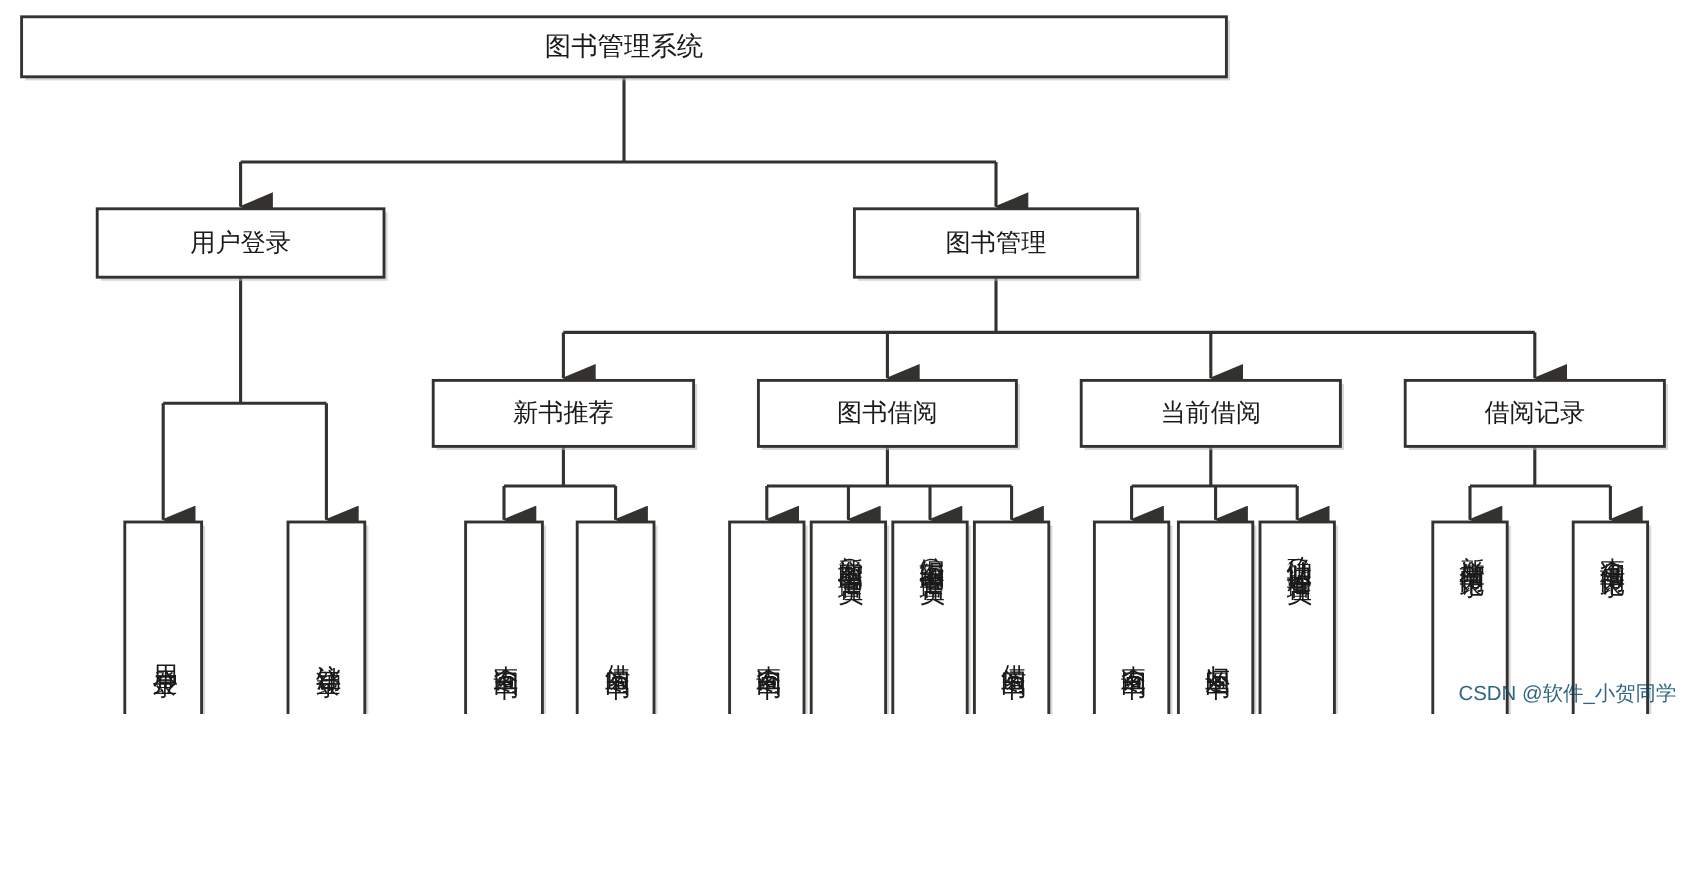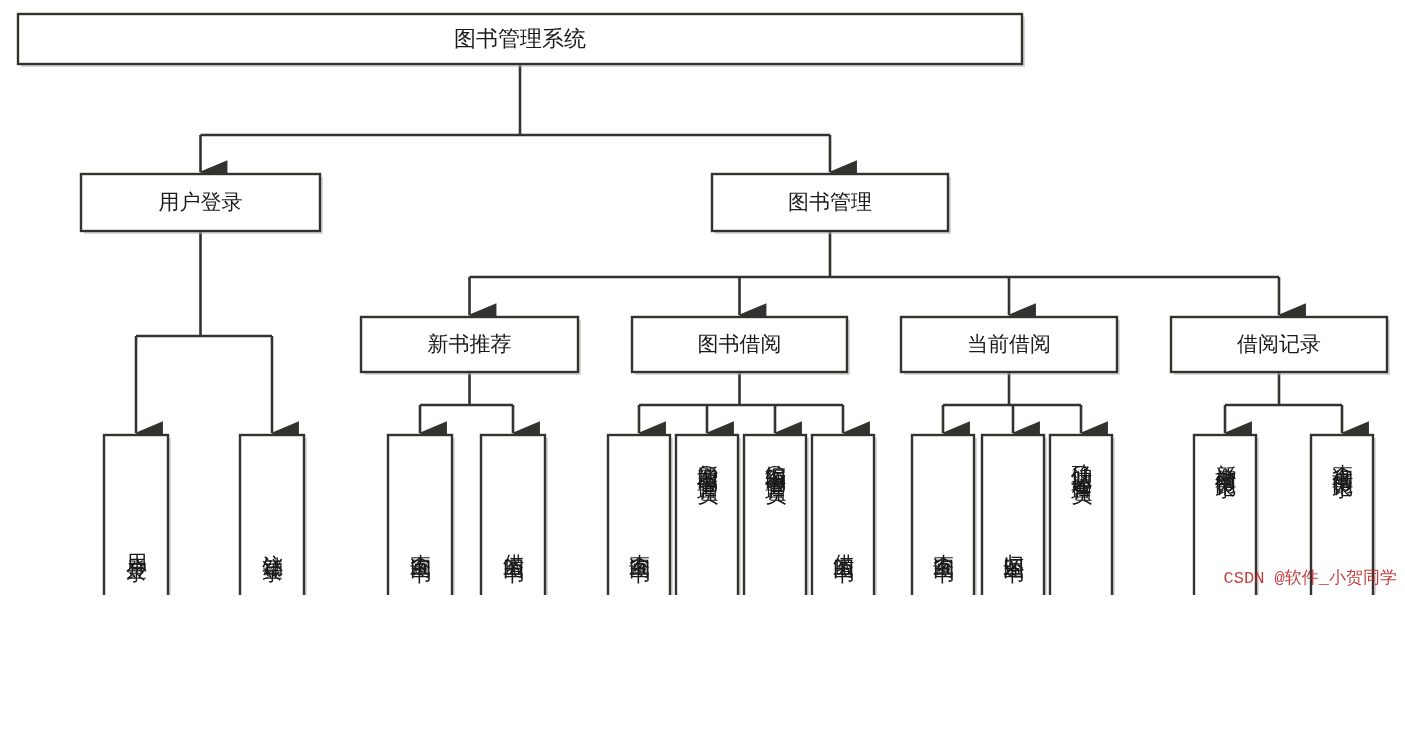--- a/index.html
+++ b/index.html
@@ -66,23 +66,23 @@
     letter-spacing: 3px;
     color: #1a1a1a;
     text-align: start;
     white-space: nowrap;
     pointer-events: none;
   }
   .watermark {
     position: absolute;
     right: 8px;
     bottom: 6px;
-    font-family: Liberation Mono, monospace;
+    font-family: Liberation Sans, sans-serif;
     font-size: 17px;
-    color: #b91c1c;
+    color: #0c4a6e;
     opacity: 0.85;
     white-space: nowrap;
   }
 </style>
 </head>
 <body>
 
 <div id="diagram-root">
   <svg id="tree-svg" viewBox="0 0 1405 747">
     <defs>

